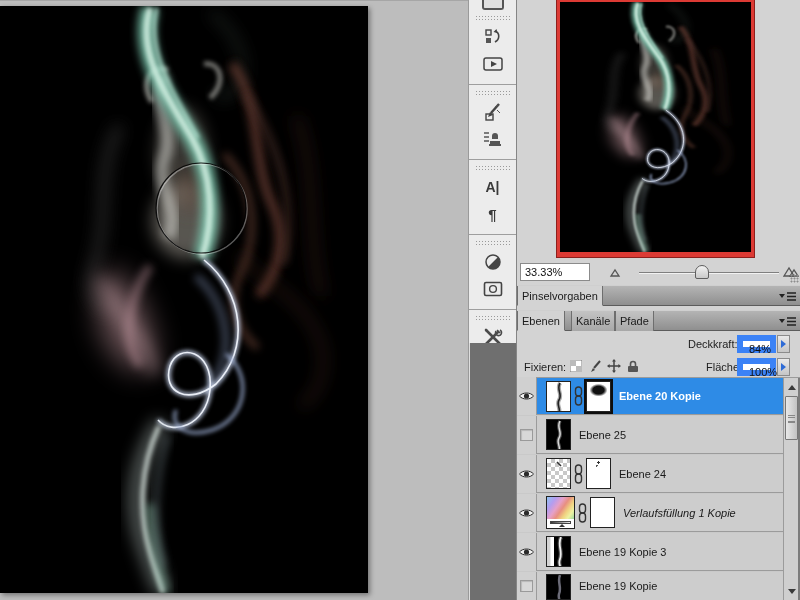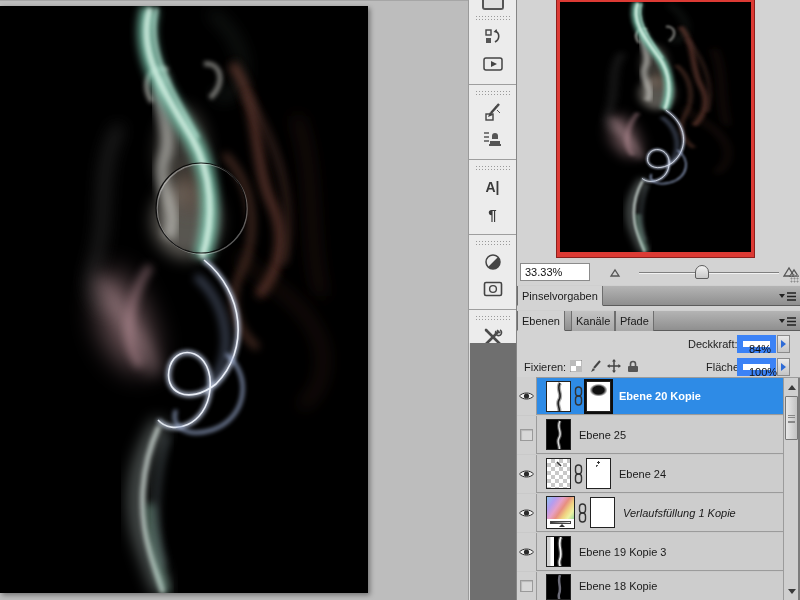--- a/index.html
+++ b/index.html
@@ -416,21 +416,21 @@
 
       <div class="layer-row" style="top:194px; height:28px; border-bottom:none;">
         <div class="vis-cell" style="height:28px;">
             <div class="vis-empty"></div>
           </div>
         <div class="lthumb" style="height:26px; margin-top:2px;">
           <svg width="25" height="26" viewBox="0 0 25 26">
               <path d="M13,0 C10,7 15,12 12,19 C11,23 13,24 12,26" stroke="#99a" stroke-width="2.5" fill="none" opacity=".7"></path>
             </svg>
         </div>
-        <span class="lname">Ebene 18 Kopie</span>
+        <span class="lname">Ebene 19 Kopie</span>
       </div>
 
       <div class="vscroll">
         <div class="sb-btn sb-up">
             <div class="sb-tri-up"></div>
           </div>
         <div class="sb-thumb">
             <div class="sb-grip"></div>
           </div>
         <div class="sb-btn sb-down">

